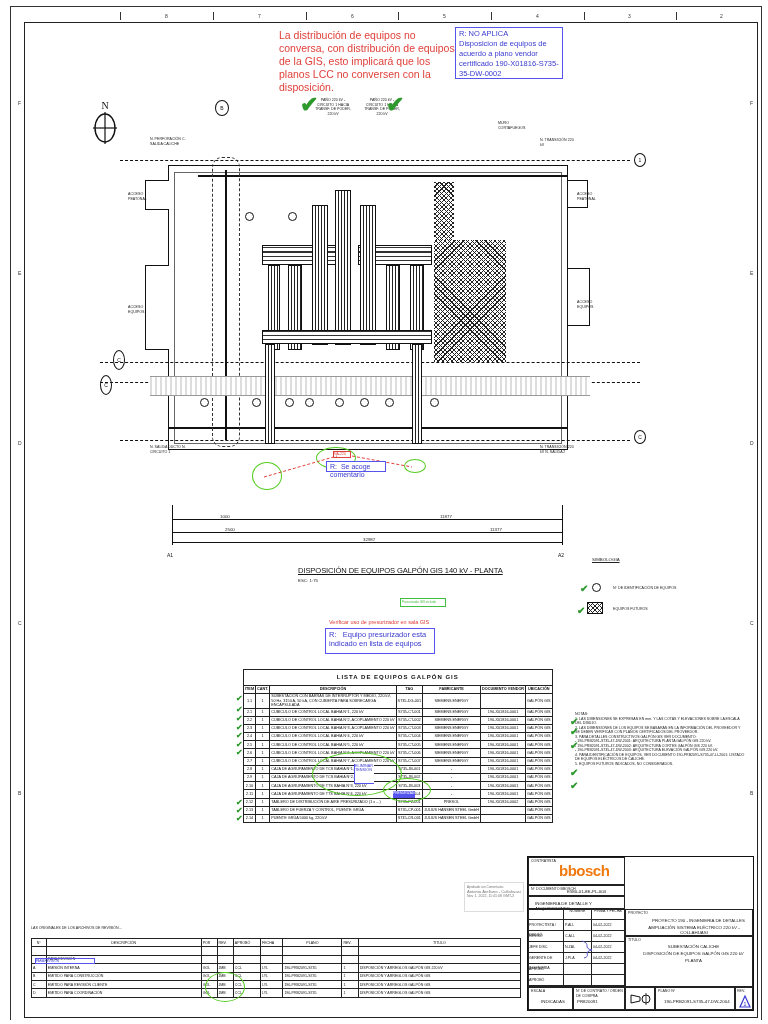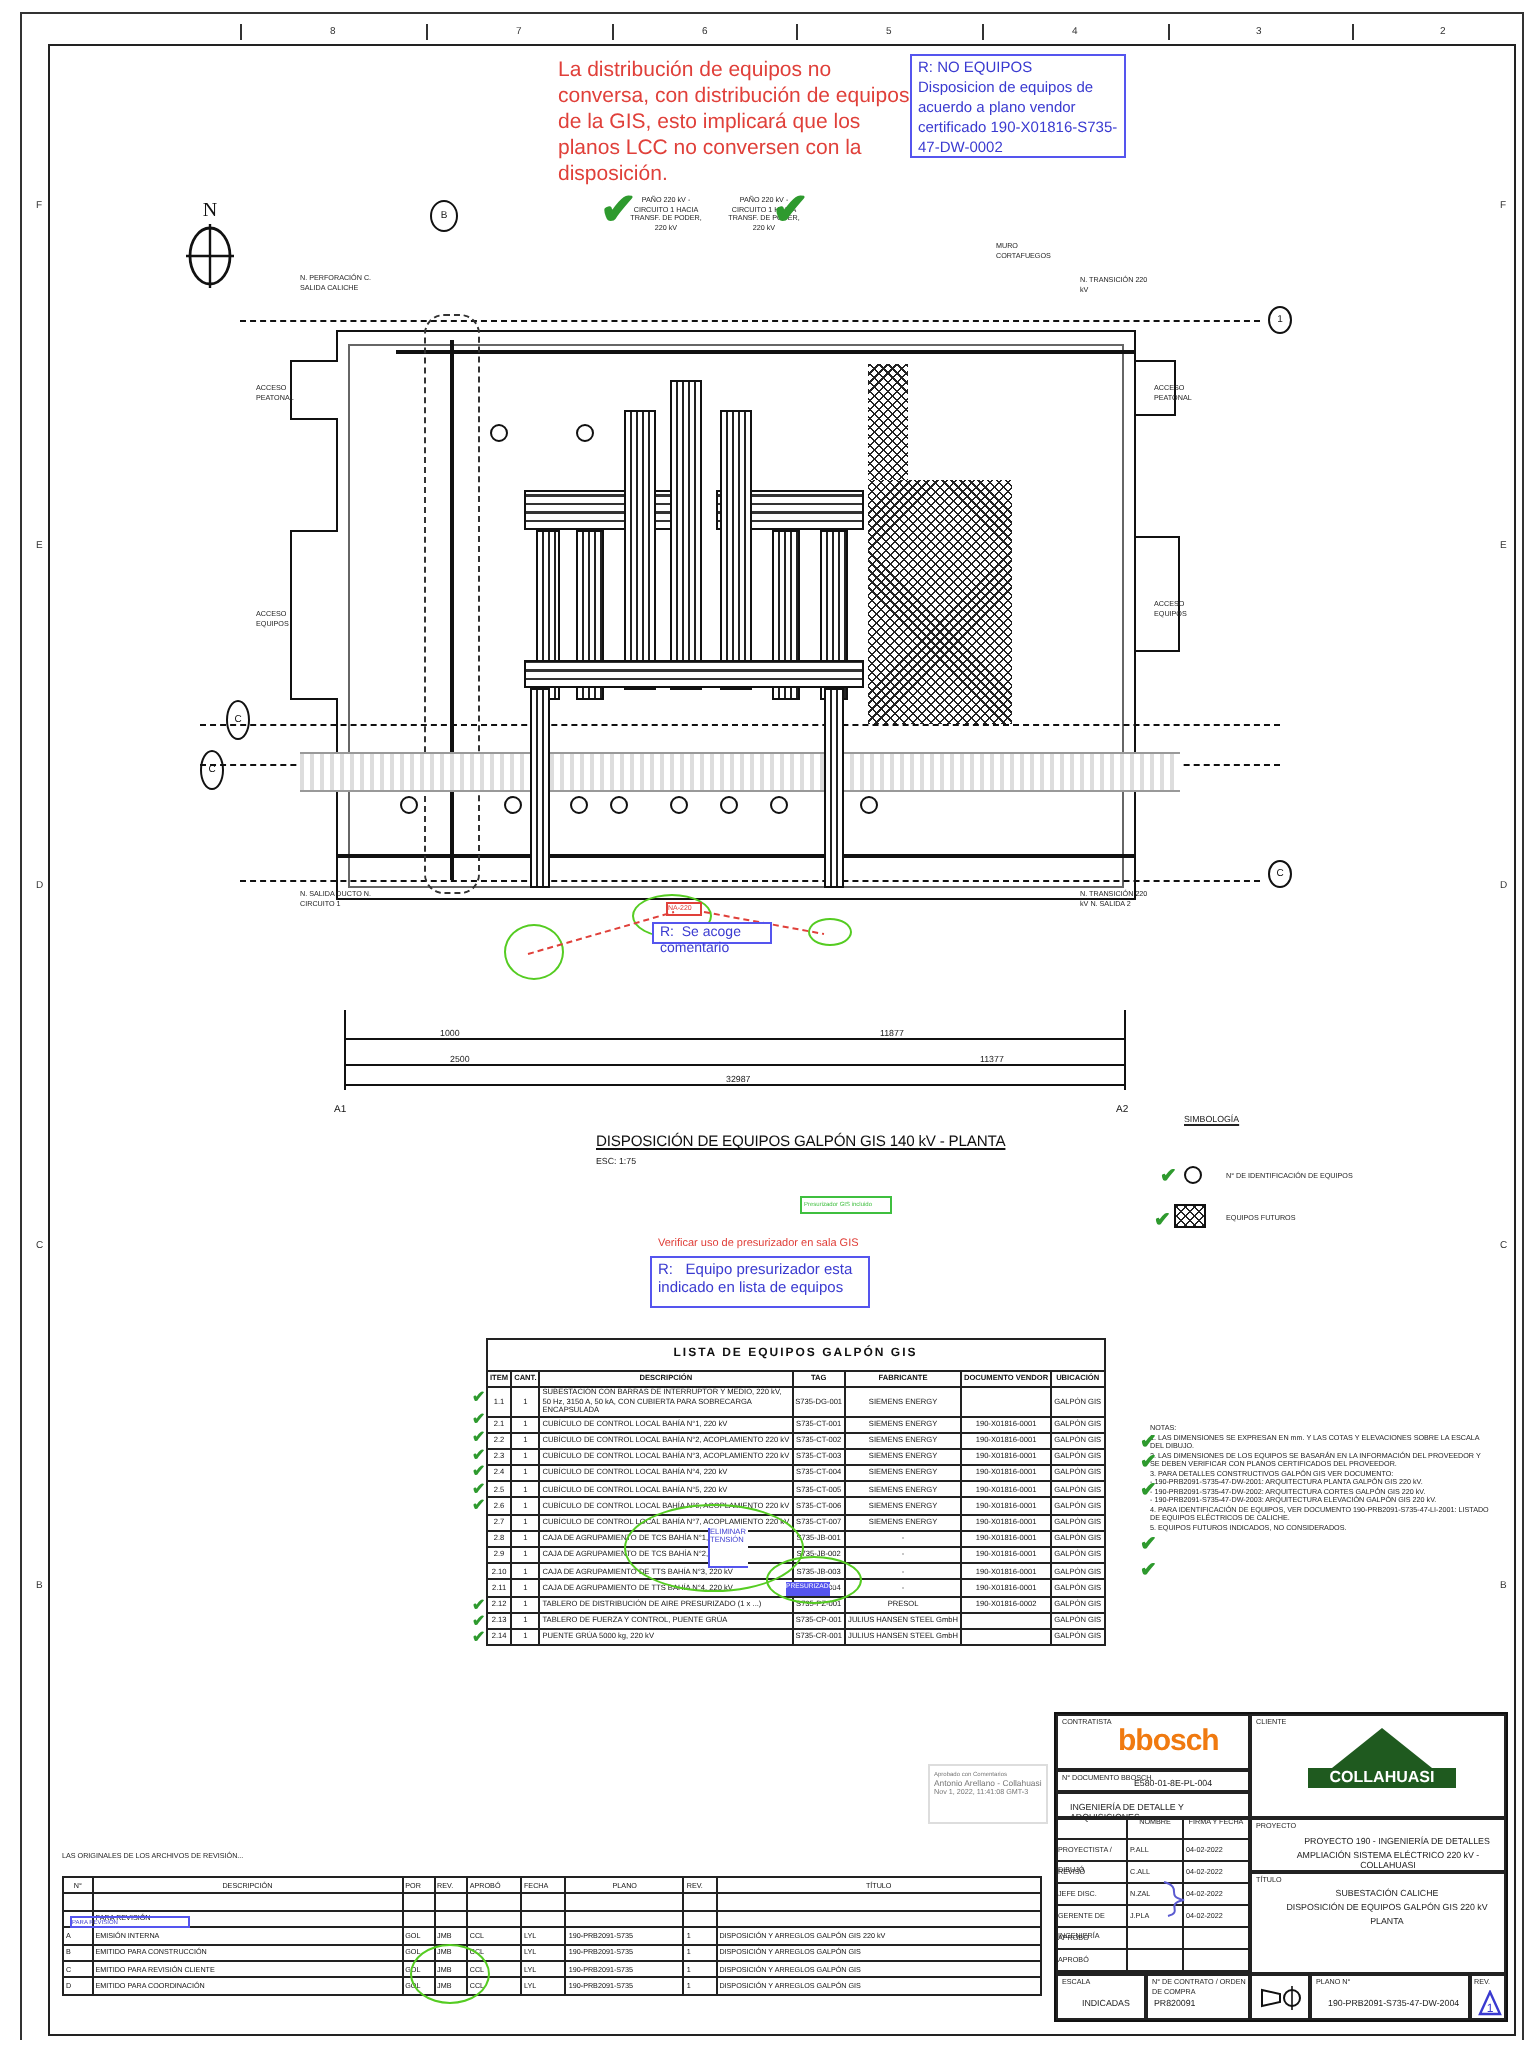--- a/index.html
+++ b/index.html
@@ -70,22 +70,22 @@
   <span class="row-label" style="left:750px;top:270px">E</span>
   <span class="row-label" style="left:750px;top:440px">D</span>
   <span class="row-label" style="left:750px;top:620px">C</span>
   <span class="row-label" style="left:750px;top:790px">B</span>
 </div>
 
 <div class="abs red-note" style="left:279px;top:29px;width:182px;">La distribución de equipos no conversa, con distribución de equipos de la GIS, esto implicará que los planos LCC no conversen con la disposición.</div>
 
 <div class="abs blue-box" style="left:455px;top:27px;width:108px;height:52px;">
   <span>R:</span>
-  <span>NO EQUIPOS</span><br>
-  <span>Disposicion de equipos de acuerdo a plano vendor certificado 190-X01816-S735-47-DW-0002</span>
+  <span>NO APLICA</span><br>
+  <span>Disposicion de equipos de acuerdo a plano vendor certificado 190-X01816-S735-35-DW-0002</span>
 </div>
 
 <div class="abs" style="left:92px;top:100px;width:26px;height:50px;">
   <div style="text-align:center;font-size:10px;font-family:'Liberation Serif',serif;">N</div>
   <svg width="26" height="34" viewBox="0 0 26 34">
     <ellipse cx="13" cy="17" rx="10" ry="14" fill="none" stroke="#111" stroke-width="1.4"></ellipse>
     <line x1="13" y1="1" x2="13" y2="33" stroke="#111" stroke-width="1.2"></line>
     <line x1="1" y1="17" x2="25" y2="17" stroke="#111" stroke-width="1.2"></line>
   </svg>
 </div>
@@ -534,27 +534,20 @@
         <div class="tiny" style="width: 28px; border-right: 0.8px solid rgb(34, 34, 34); padding-left: 1px; line-height: 10px;"></div>
         <div class="tiny" style="width: 33px; border-right: 0.8px solid rgb(34, 34, 34); padding-left: 1px; line-height: 10px;"></div>
       </div>
       <div style="display: flex; height: 11px; border-bottom: 0.8px solid rgb(34, 34, 34);">
         <div class="tiny" style="width: 36px; border-right: 0.8px solid rgb(34, 34, 34); padding-left: 1px; line-height: 10px;">APROBÓ</div>
         <div class="tiny" style="width: 28px; border-right: 0.8px solid rgb(34, 34, 34); padding-left: 1px; line-height: 10px;"></div>
         <div class="tiny" style="width: 33px; border-right: 0.8px solid rgb(34, 34, 34); padding-left: 1px; line-height: 10px;"></div>
       </div>
     </div>
 
-  <div class="tb-cell" style="left:97px;top:0;width:128px;height:52px;">
-    <div class="tiny" style="position:absolute;left:2px;top:1px;">CLIENTE</div>
-    <svg style="position:absolute;left:40px;top:6px;" width="50" height="20">
-        <polygon points="25,0 50,20 0,20" fill="#1f5a1f"></polygon>
-      </svg>
-    <div style="position:absolute;left:28px;top:26px;width:74px;height:10px;background:#1f5a1f;color:#fff;font-size:8px;font-weight:bold;text-align:center;line-height:10px;">COLLAHUASI</div>
-  </div>
   <div class="tb-cell" style="left:97px;top:52px;width:128px;height:27px;">
     <div class="tiny" style="position:absolute;left:2px;top:1px;">PROYECTO</div>
     <div class="tiny2" style="position:absolute;left:20px;top:8px;width:105px;text-align:center;">PROYECTO 190 - INGENIERÍA DE DETALLES</div>
     <div class="tiny2" style="position:absolute;left:12px;top:15px;width:112px;text-align:center;">AMPLIACIÓN SISTEMA ELÉCTRICO 220 kV - COLLAHUASI</div>
   </div>
   <div class="tb-cell" style="left:97px;top:79px;width:128px;height:51px;">
     <div class="tiny" style="position:absolute;left:2px;top:1px;">TÍTULO</div>
     <div class="tiny2" style="position:absolute;left:10px;top:7px;width:115px;text-align:center;">SUBESTACIÓN CALICHE</div>
     <div class="tiny2" style="position:absolute;left:10px;top:14px;width:115px;text-align:center;">DISPOSICIÓN DE EQUIPOS GALPÓN GIS 220 kV</div>
     <div class="tiny2" style="position:absolute;left:10px;top:21px;width:115px;text-align:center;">PLANTA</div>

